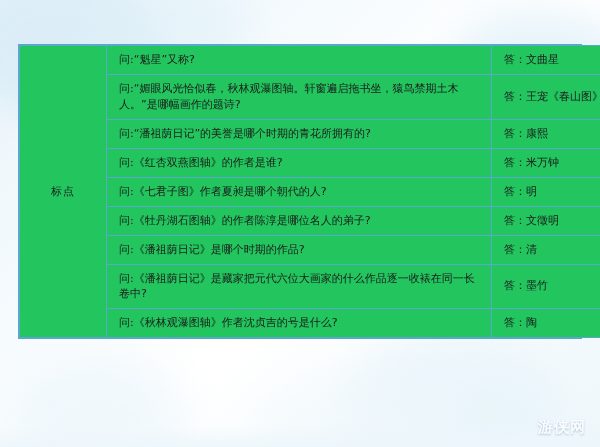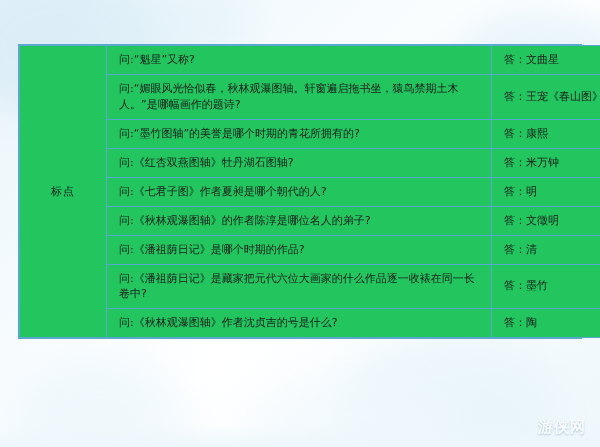--- a/index.html
+++ b/index.html
@@ -111,33 +111,33 @@
         <tr>
           <td class="label-cell" rowspan="9">标点</td>
           <td class="q-cell">问:“魁星”又称?</td>
           <td class="a-cell">答：文曲星</td>
         </tr>
         <tr class="row-tall">
           <td class="q-cell">问:“媚眼风光恰似春，秋林观瀑图轴。轩窗遍启拖书坐，猿鸟禁期土木人。”是哪幅画作的题诗?</td>
           <td class="a-cell">答：王宠《春山图》</td>
         </tr>
         <tr class="row-tall">
-          <td class="q-cell">问:“墨竹图轴”的美誉是哪个时期的青花所拥有的?</td>
+          <td class="q-cell">问:“潘祖荫日记”的美誉是哪个时期的青花所拥有的?</td>
           <td class="a-cell">答：康熙</td>
         </tr>
         <tr class="row-tall">
-          <td class="q-cell">问:《红杏双燕图轴》牡丹湖石图轴?</td>
+          <td class="q-cell">问:《红杏双燕图轴》的作者是谁?</td>
           <td class="a-cell">答：米万钟</td>
         </tr>
         <tr class="row-tall">
           <td class="q-cell">问:《七君子图》作者夏昶是哪个朝代的人?</td>
           <td class="a-cell">答：明</td>
         </tr>
         <tr class="row-tall">
-          <td class="q-cell">问:《秋林观瀑图轴》的作者陈淳是哪位名人的弟子?</td>
+          <td class="q-cell">问:《牡丹湖石图轴》的作者陈淳是哪位名人的弟子?</td>
           <td class="a-cell">答：文徵明</td>
         </tr>
         <tr class="row-tall">
           <td class="q-cell">问:《潘祖荫日记》是哪个时期的作品?</td>
           <td class="a-cell">答：清</td>
         </tr>
         <tr class="row-tall">
           <td class="q-cell">问:《潘祖荫日记》是藏家把元代六位大画家的什么作品逐一收裱在同一长卷中?</td>
           <td class="a-cell">答：墨竹</td>
         </tr>

